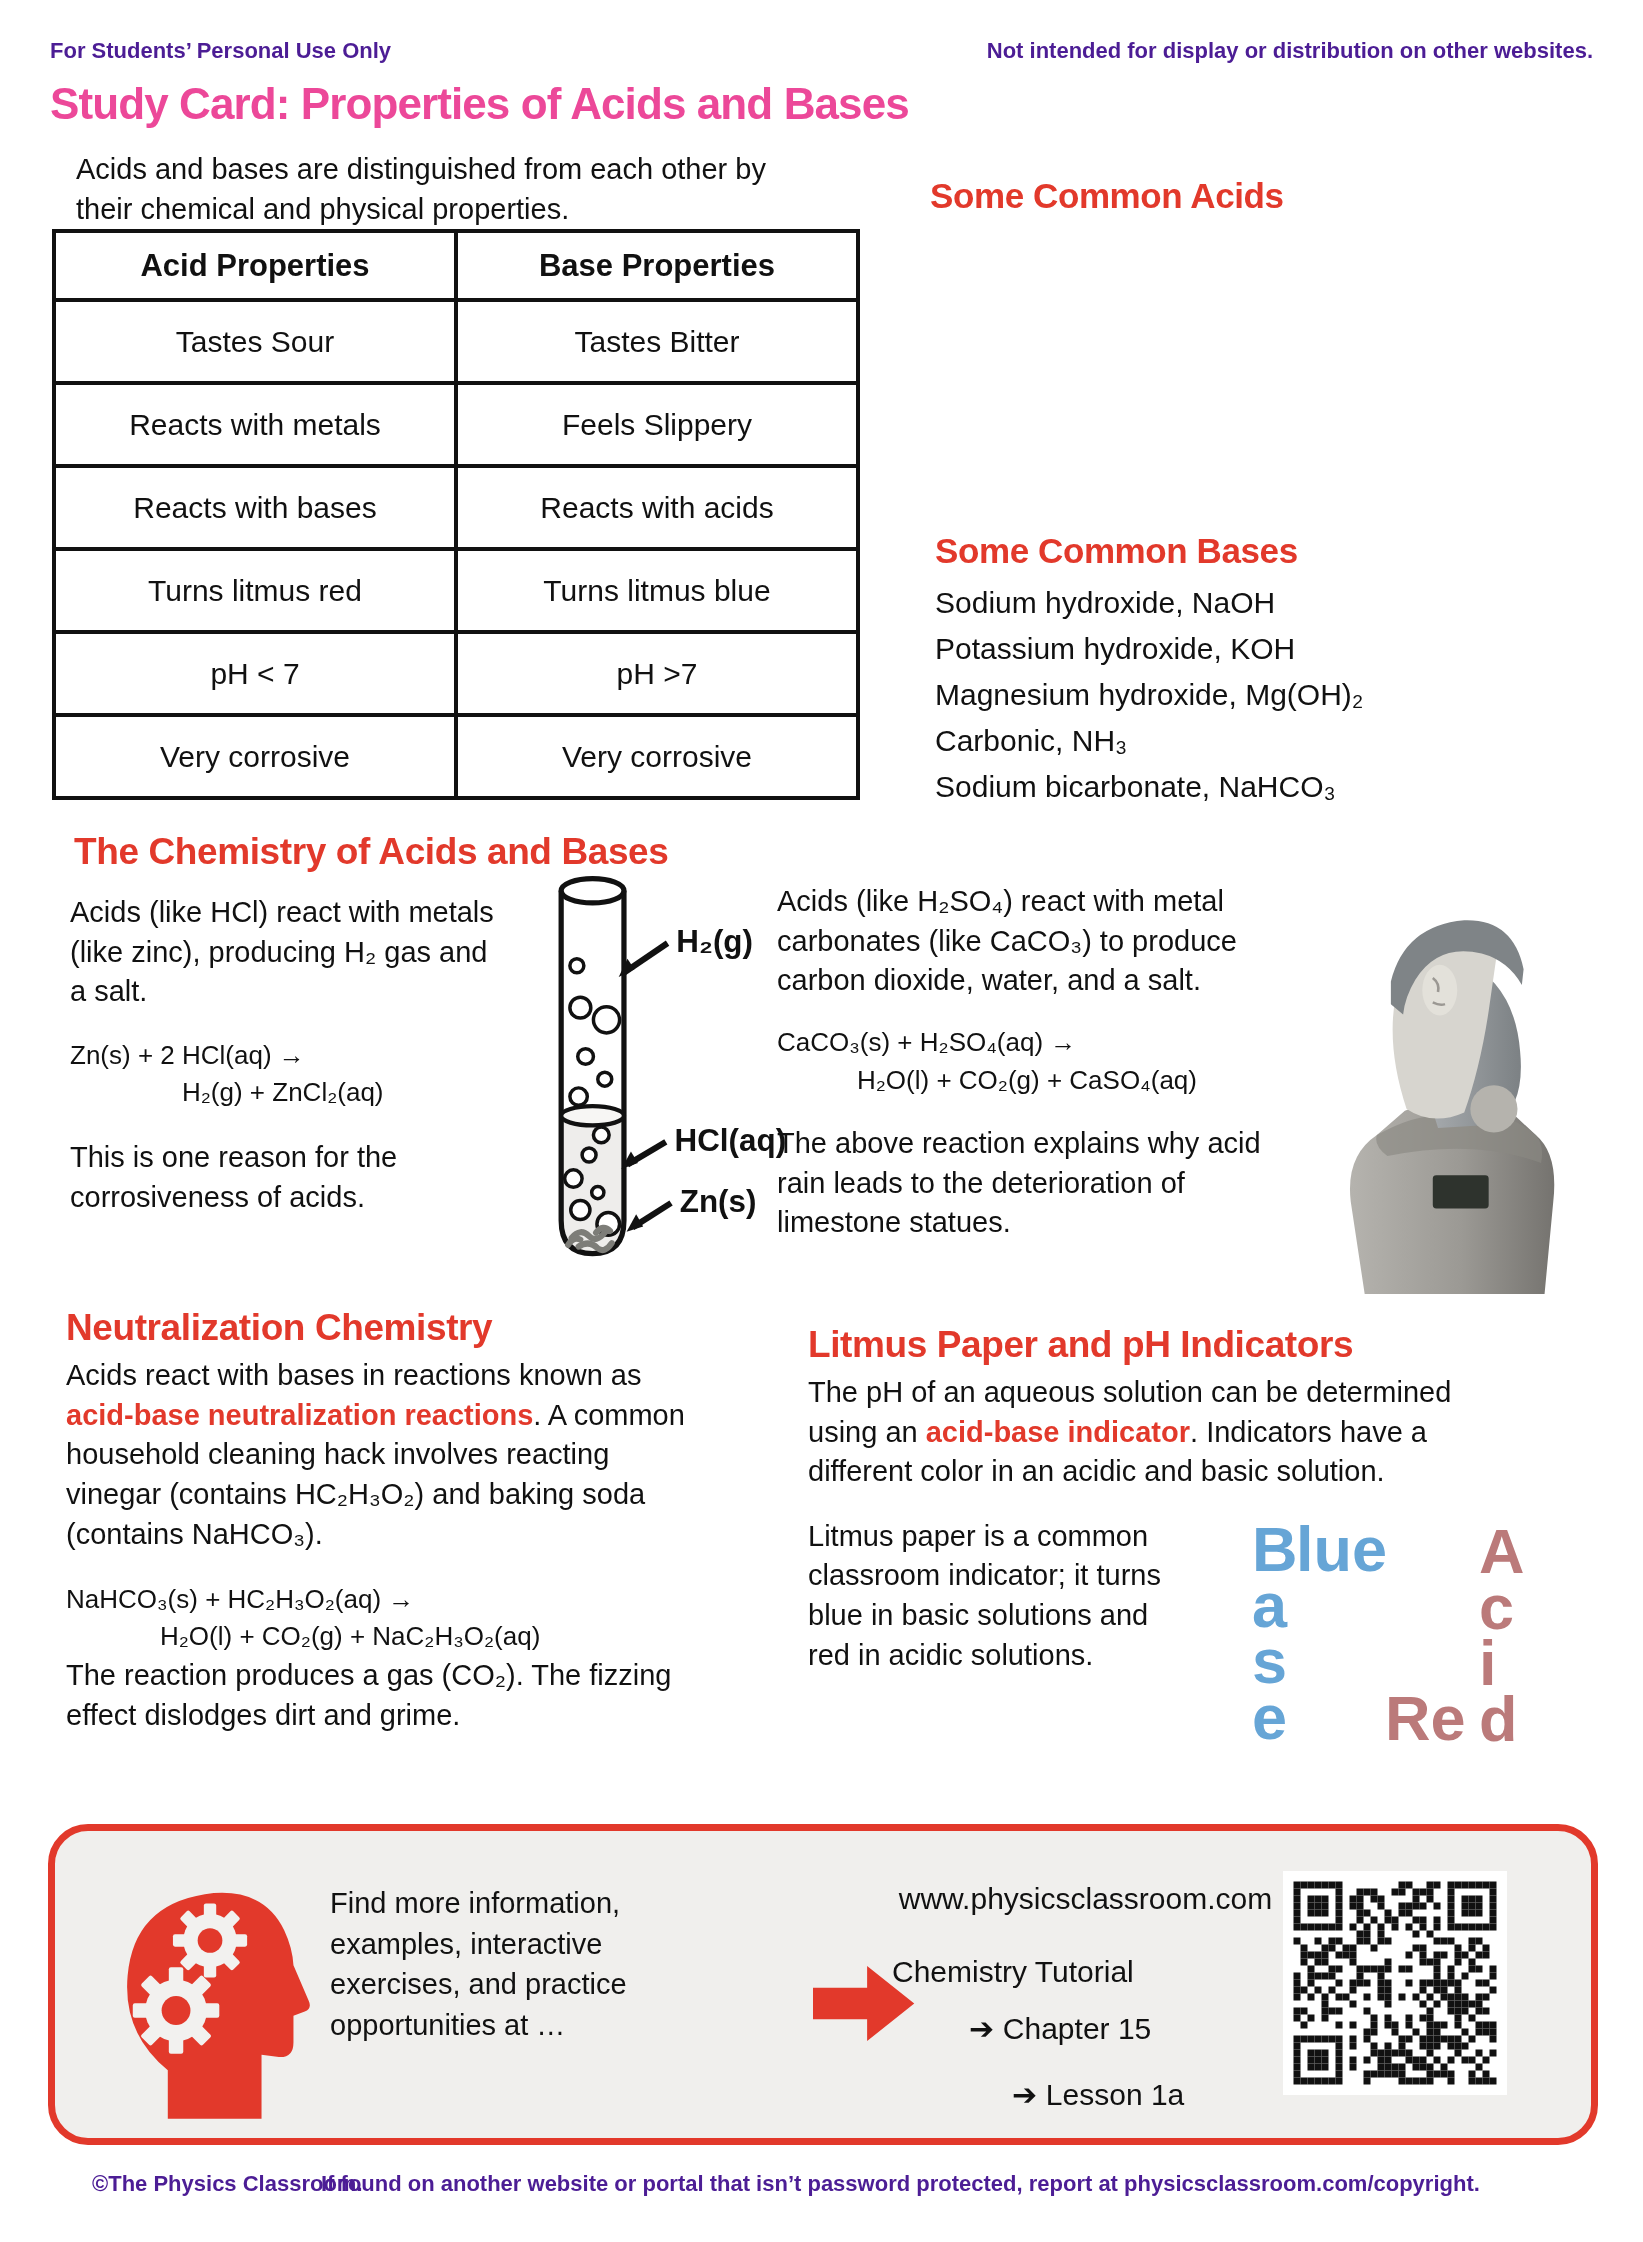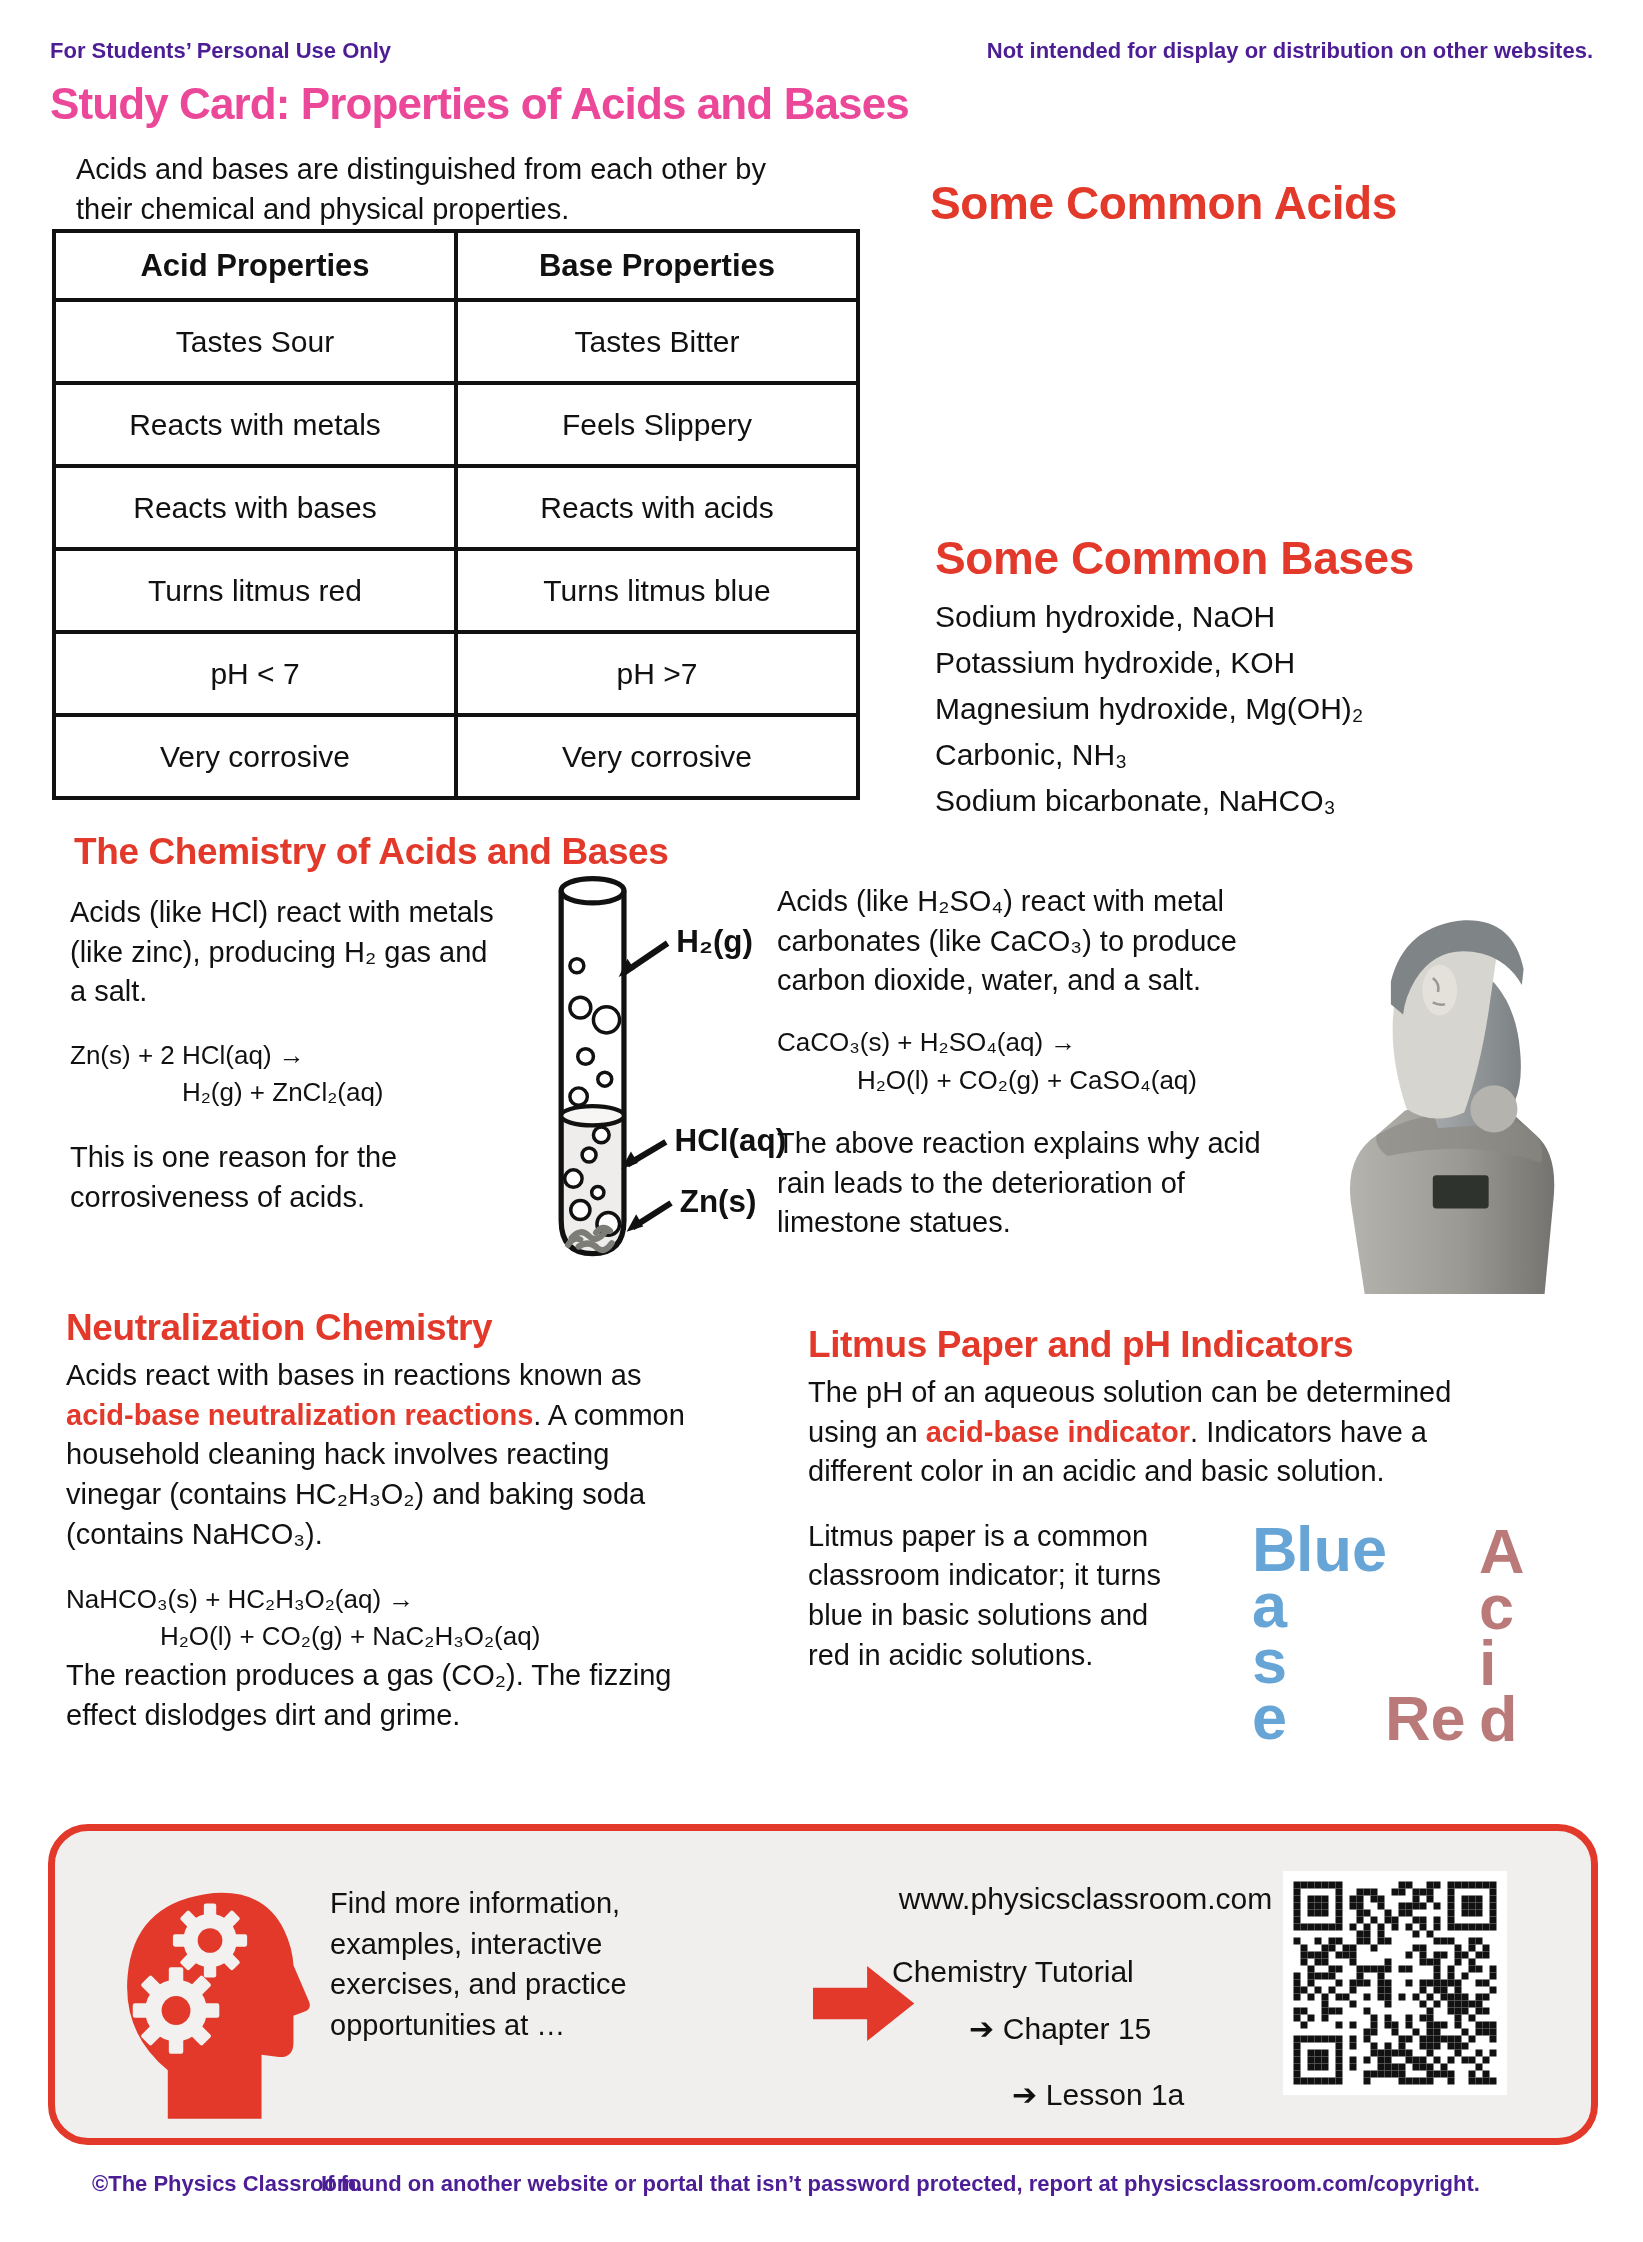--- a/index.html
+++ b/index.html
@@ -2,21 +2,21 @@
 <html style="font-size:14px"><head>
 <meta charset="utf-8">
 <style>
   html,body{margin:0;padding:0;background:#ffffff;}
   #page{position:relative;width:1644px;height:2243px;background:#ffffff;overflow:hidden;
         font-family:"Liberation Sans","DejaVu Sans",sans-serif;color:#111;}
   .abs{position:absolute;}
   .gray-note{color:#4c1d95;font-weight:bold;font-size:22px;}
   .page-title{color:#ec4899;font-weight:bold;font-size:44px;letter-spacing:-0.9px;}
   .red-h{color:#e2392b;font-weight:bold;font-size:37px;letter-spacing:-0.4px;}
-  .red-h.small{font-size:46px;}
+  .red-h.small{font-size:35px;}
   .body-text{font-size:29px;line-height:1.37;}
   .red-bold{color:#e2392b;font-weight:bold;}
   .eq{font-size:26px;line-height:1.45;}
   .eq .ind{display:block;}
   
   table.props{border-collapse:collapse;width:808px;table-layout:fixed;}
   table.props th,table.props td{border:4.4px solid #111;text-align:center;vertical-align:middle;}
   table.props th{font-size:31px;font-weight:bold;height:63px;}
   table.props td{font-size:30px;font-weight:normal;height:77px;}
   

